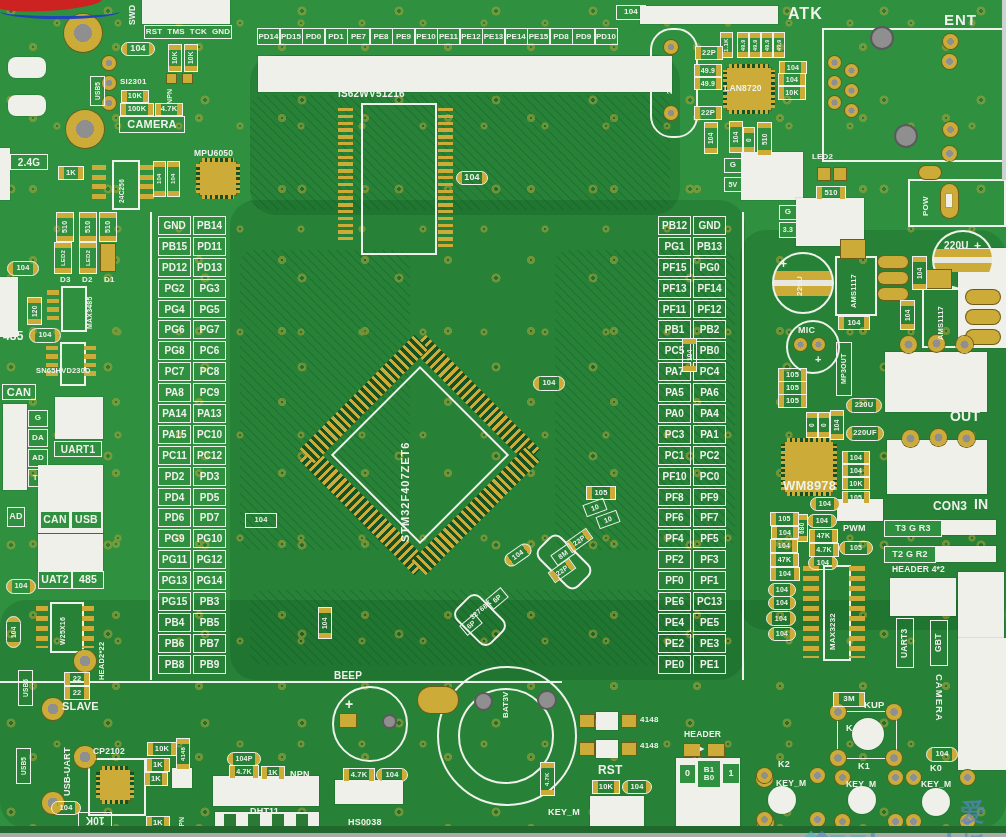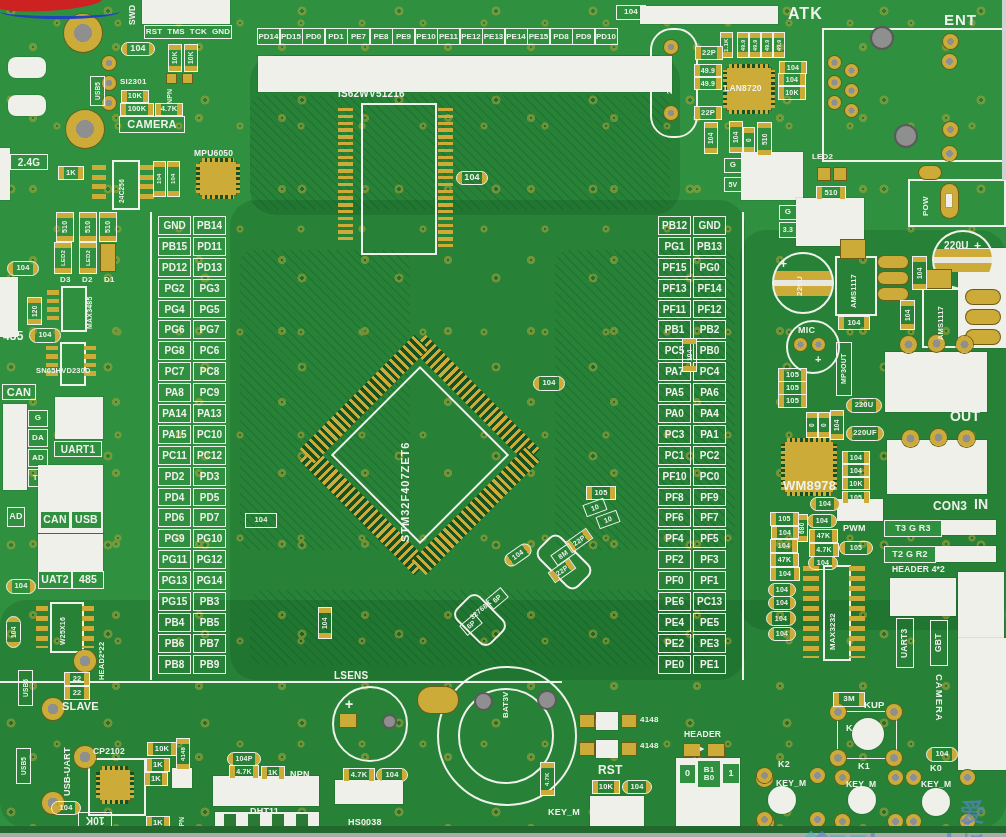--- a/index.html
+++ b/index.html
@@ -482,21 +482,21 @@
   <span class="s bx r" style="left:146px;top:758px;width:22px;height:12px;font-size:7.5px">1K</span>
   <span class="s bx r" style="left:144px;top:772px;width:22px;height:12px;font-size:7.5px">1K</span>
   <span class="s bx vt rv" style="left:176px;top:738px;width:12px;height:30px;font-size:6px">4148</span>
   <div class="wb" style="left:172px;top:768px;width:20px;height:20px"></div>
   <span class="s bx r" style="left:146px;top:816px;width:22px;height:12px;font-size:7.5px">1K</span>
   <span class="s vt" style="left:178px;top:806px;height:26px;font-size:7px">NPN</span>
   <span class="s bx pill r" style="left:51px;top:801px;width:28px;height:12px;font-size:7.5px">104</span>
   <span class="s bx" style="left:78px;top:812px;width:32px;height:16px;font-size:10px;transform:rotate(180deg)">10K</span>
 
   <div class="line" style="left:0;top:681px;width:562px;height:2px"></div>
-  <span class="s" style="left:334px;top:670px;font-size:10px">LSENS</span>
+  <span class="s" style="left:334px;top:670px;font-size:10px">BEEP</span>
   <div class="wo" style="left:332px;top:686px;width:72px;height:72px;border-radius:50%"></div>
   <span class="s" style="left:345px;top:697px;font-size:14px">+</span>
   <div class="pad" style="left:340px;top:714px;width:16px;height:13px"></div>
   <div class="gdot" style="left:384px;top:716px;width:11px;height:11px"></div>
   <span class="s bx pill r" style="left:227px;top:752px;width:32px;height:12px;font-size:7px">104P</span>
   <span class="s bx r" style="left:229px;top:765px;width:28px;height:12px;font-size:7px">4.7K</span>
   <span class="s bx r" style="left:261px;top:766px;width:22px;height:12px;font-size:7.5px">1K</span>
   <span class="s" style="left:290px;top:770px;font-size:9px">NPN</span>
   <span class="s bx r" style="left:343px;top:768px;width:30px;height:12px;font-size:7.5px">4.7K</span>
   <span class="s bx pill r" style="left:376px;top:768px;width:30px;height:12px;font-size:7.5px">104</span>

